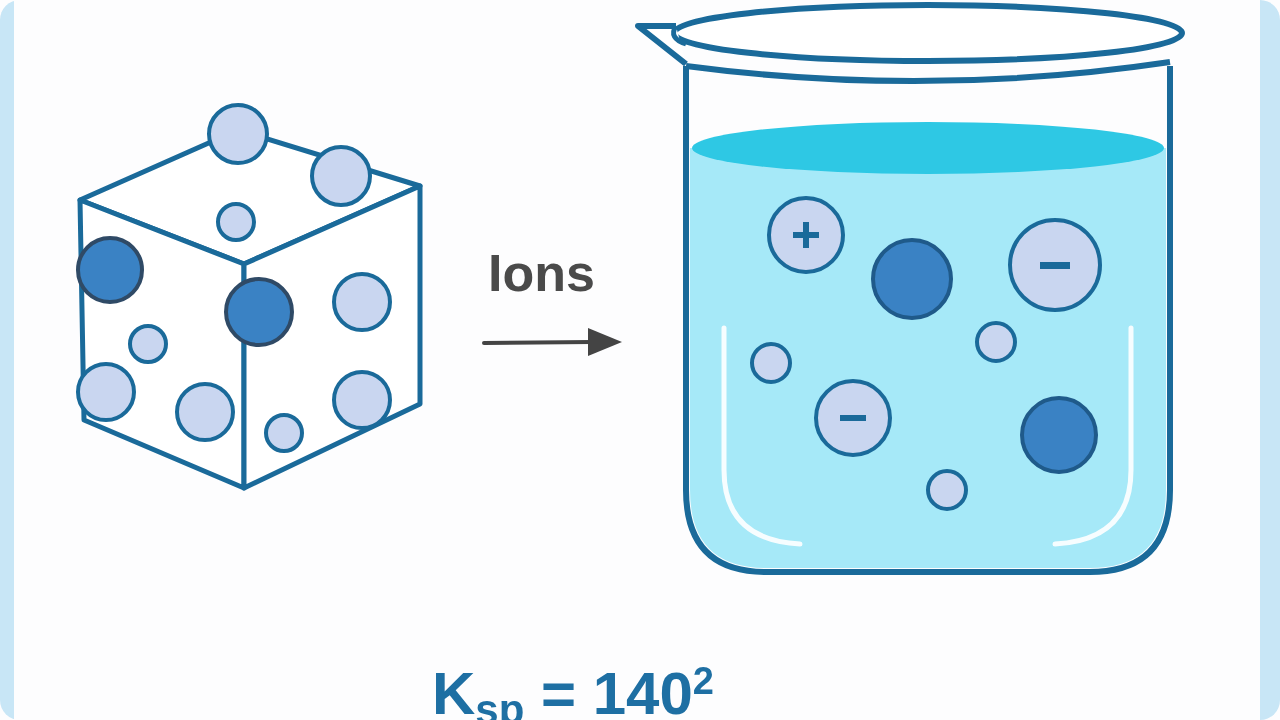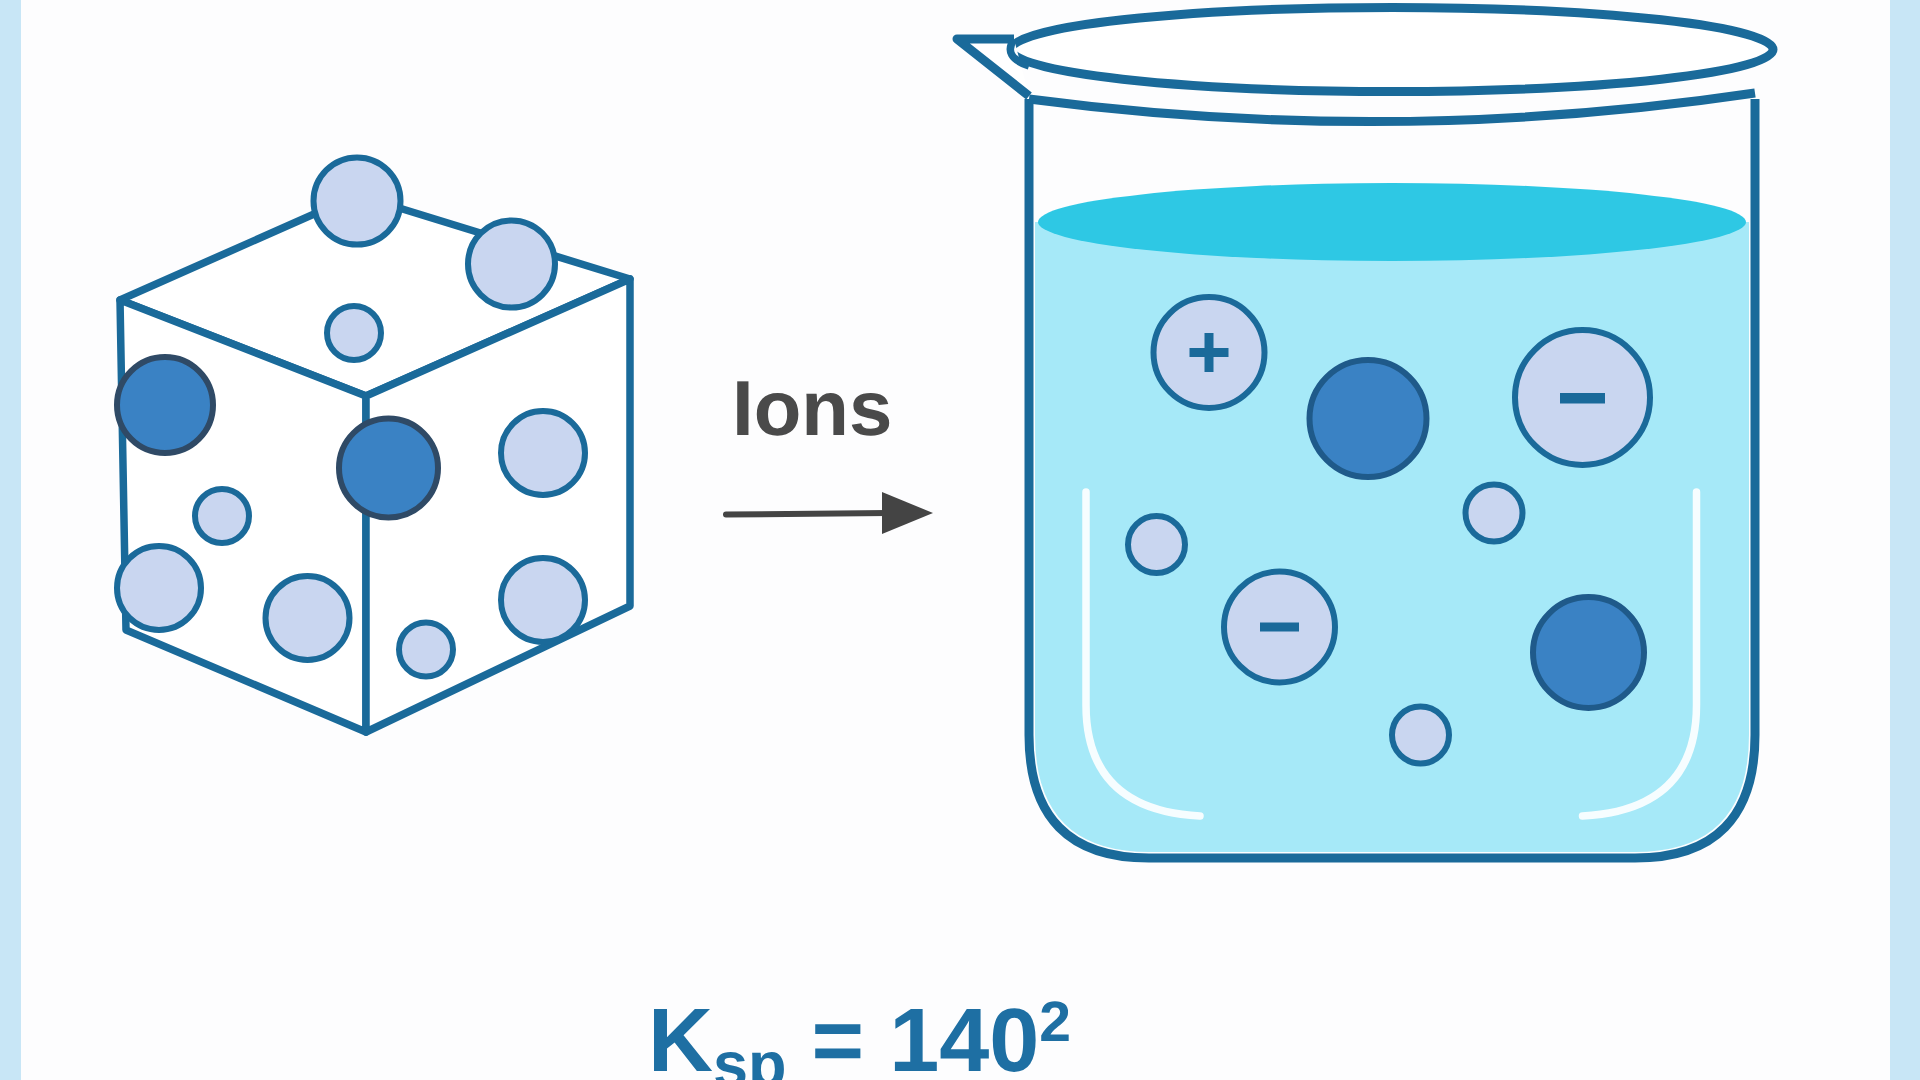--- a/index.html
+++ b/index.html
@@ -10,20 +10,21 @@
       overflow: hidden;
       background: #fdfdfe;
       font-family: "Liberation Sans", sans-serif;
     }
     .stage {
       position: relative;
       width: 1280px;
       height: 720px;
       background: #fdfdfe;
       overflow: hidden;
+      border-radius: 20px;
     }
     .side-bar-left {
       position: absolute; left: 0; top: 0; width: 14px; height: 720px;
       background: #c8e6f6;
     }
     .side-bar-right {
       position: absolute; right: 0; top: 0; width: 20px; height: 720px;
       background: #c8e6f6;
     }
     svg.scene {

